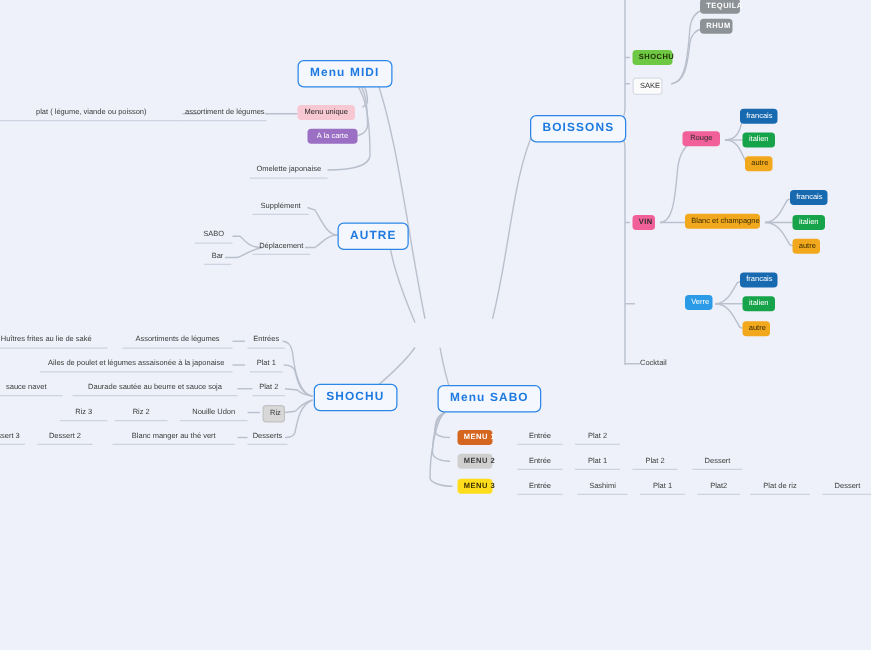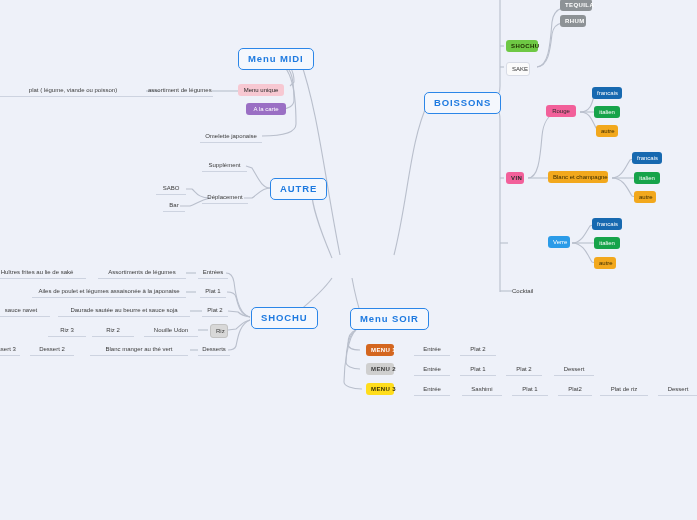--- a/index.html
+++ b/index.html
@@ -157,21 +157,21 @@
     <path d="M572,243 C584,243 588,256 592,262 L596,263"></path>
   </svg>
 
 
   <div class="node branch" style="left:238px; top:48px;">Menu MIDI</div>
 
   <div class="node branch" style="left:270px; top:178px;">AUTRE</div>
 
   <div class="node branch" style="left:251px; top:307px;">SHOCHU</div>
 
-  <div class="node branch" style="left:350px; top:308px;">Menu SOIR</div>
+  <div class="node branch" style="left:350px; top:308px;">Menu SABO</div>
 
   <div class="node branch" style="left:424px; top:92px;">BOISSONS</div>
 
   <div class="node tag tag-pink" style="left:238px; top:84px; width:46px;">Menu unique</div>
 
   <div class="node tag tag-purple" style="left:246px; top:103px; width:40px;">A la carte</div>
 
   <div class="node leaf" style="left:200px; top:131px; width:62px; text-align:center;">Omelette japonaise</div>
 
   <div class="node leaf" style="left:145px; top:85px; width:68px; text-align:center;">assortiment de légumes</div>

